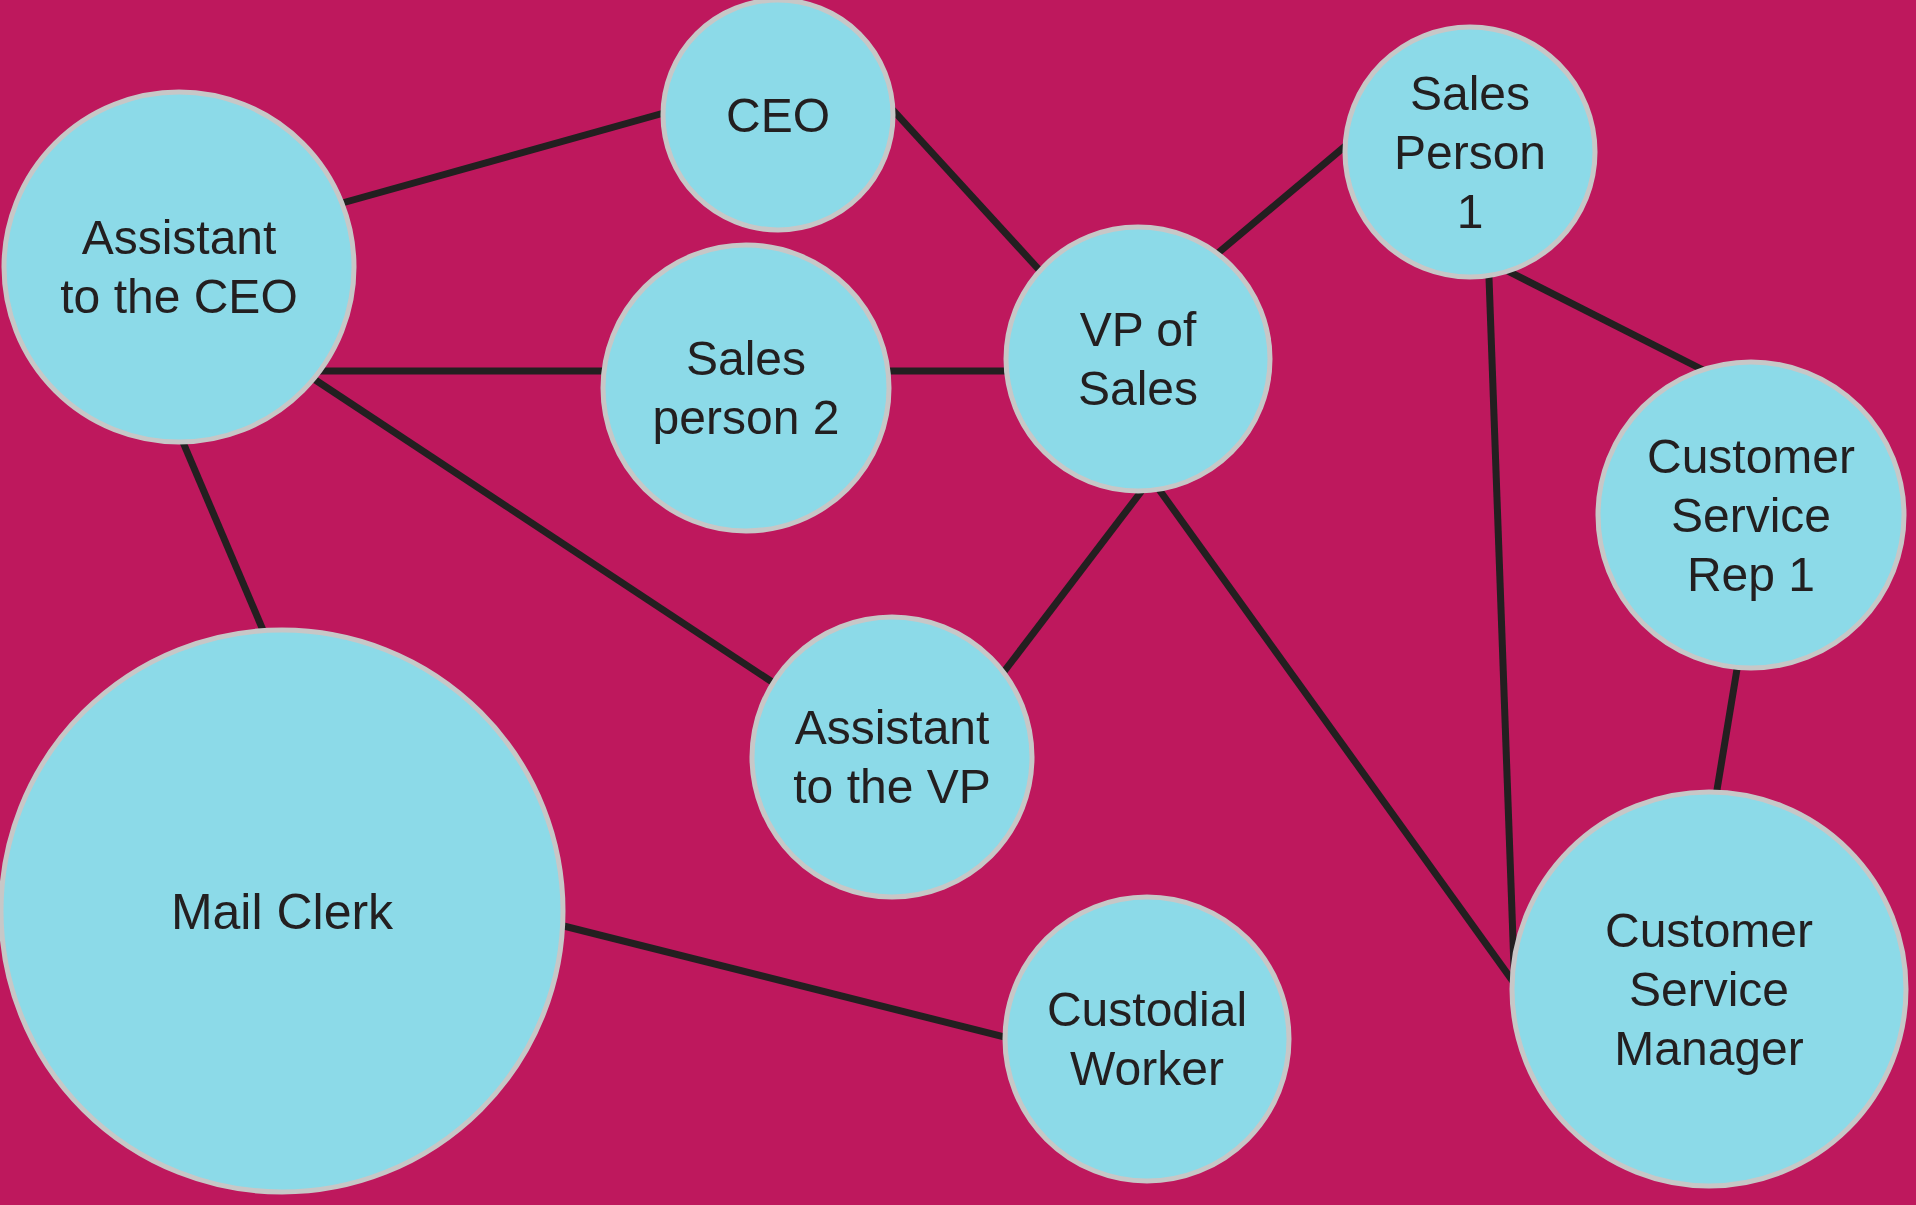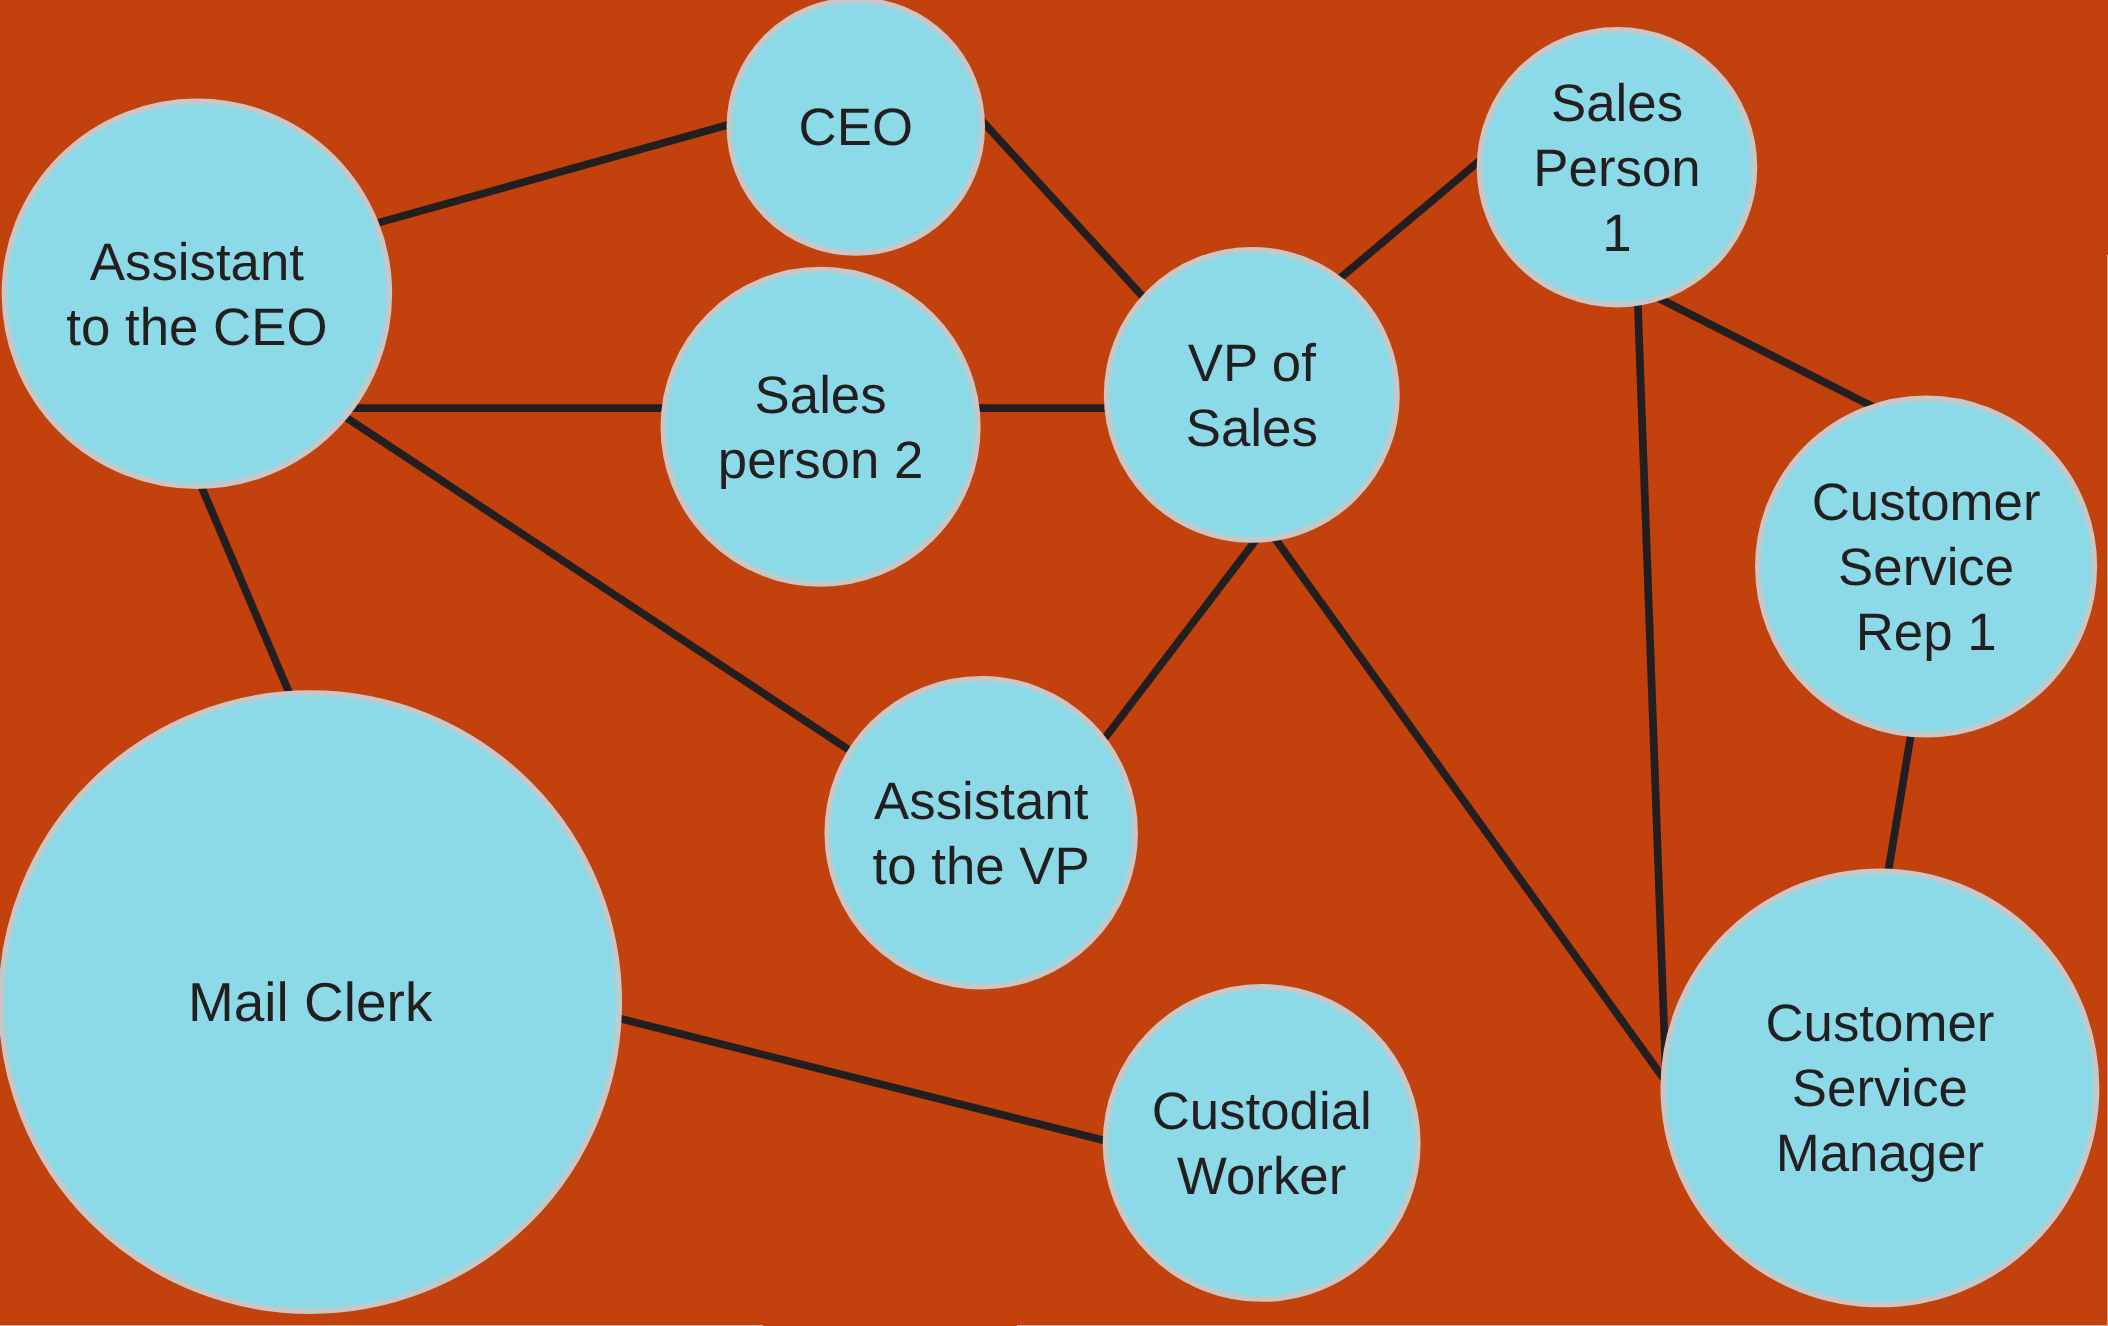--- a/index.html
+++ b/index.html
@@ -4,21 +4,21 @@
 <style>
   html, body {
     margin: 0;
     padding: 0;
     background: #ffffff;
   }
   .stage {
     position: relative;
     width: 1916px;
     height: 1205px;
-    background: #c2410c;
+    background: #be185d;
     overflow: hidden;
   }
   svg#diagram {
     display: block;
     width: 1916px;
     height: 1205px;
     font-family: "Liberation Sans", "DejaVu Sans", sans-serif;
   }
   .node-label {
     font-family: "Liberation Sans", "DejaVu Sans", sans-serif;

